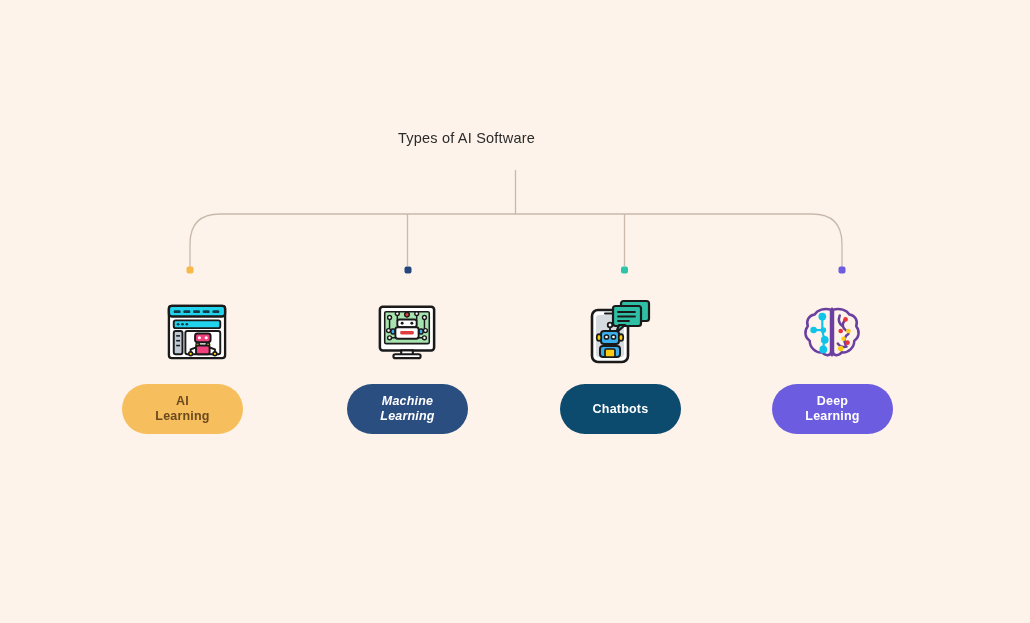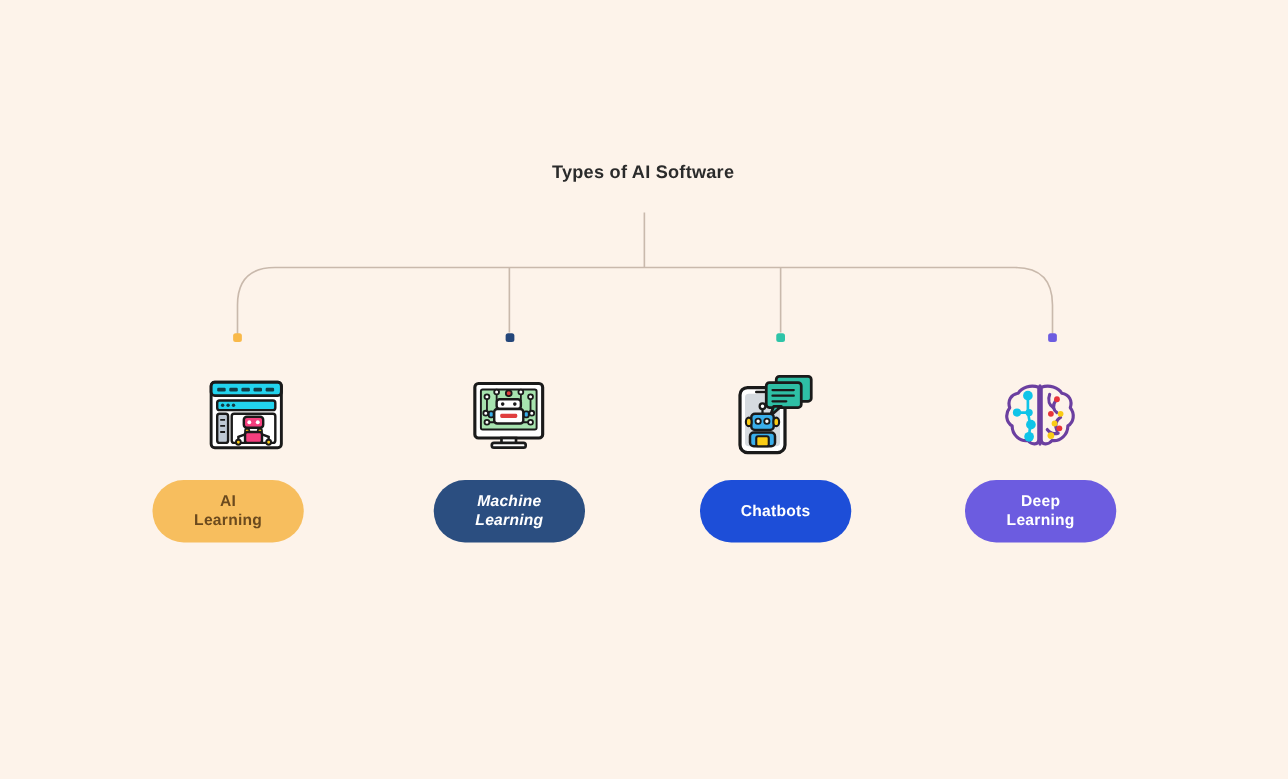--- a/index.html
+++ b/index.html
@@ -19,24 +19,23 @@
     height: 623px;
     background: #FDF3EA;
   }
   .title {
     position: absolute;
     left: 0;
     top: 130px;
     width: 933px;
     text-align: center;
     font-size: 14.5px;
-    font-weight: bold;
+    font-weight: normal;
     color: #2B2B2B;
     letter-spacing: 0.2px;
-    padding-left: 48px;
   }
   #connectors {
     position: absolute;
     left: 0;
     top: 0;
     width: 1030px;
     height: 623px;
   }
   .branch {
     position: absolute;
@@ -195,21 +194,21 @@
         <line x1="24" y1="35" x2="24" y2="39" stroke="#1A1A1A" stroke-width="1.8"></line>
         <rect x="15" y="39" width="18" height="13" rx="3" fill="#3AAFEB" stroke="#1A1A1A" stroke-width="2"></rect>
         <circle cx="20.5" cy="45" r="2.1" fill="#ffffff" stroke="#1A1A1A" stroke-width="1.5"></circle>
         <circle cx="27.5" cy="45" r="2.1" fill="#ffffff" stroke="#1A1A1A" stroke-width="1.5"></circle>
         <ellipse cx="13" cy="45.5" rx="2.3" ry="3.4" fill="#FACC15" stroke="#1A1A1A" stroke-width="1.7"></ellipse>
         <ellipse cx="35" cy="45.5" rx="2.3" ry="3.4" fill="#FACC15" stroke="#1A1A1A" stroke-width="1.7"></ellipse>
         <rect x="14" y="54" width="20" height="11" rx="3" fill="#3AAFEB" stroke="#1A1A1A" stroke-width="2"></rect>
         <rect x="19" y="57" width="10" height="8" rx="1.5" fill="#FACC15" stroke="#1A1A1A" stroke-width="1.7"></rect>
       </svg>
     </div>
-    <div class="pill" style="left:45px; width:121px; background:#1d4ed8; color:#FFFFFF; top:100px;">
+    <div class="pill" style="left:45px; width:121px; background:#0c4a6e; color:#FFFFFF; top:100px;">
       <div>
         <span>Chatbots</span>
         <span></span>
       </div>
     </div>
   </div>
 
   <div class="branch" style="left:727px; top:292px;">
     <div class="icon-wrap">
       <svg width="62" height="62" viewBox="0 0 64 64">

